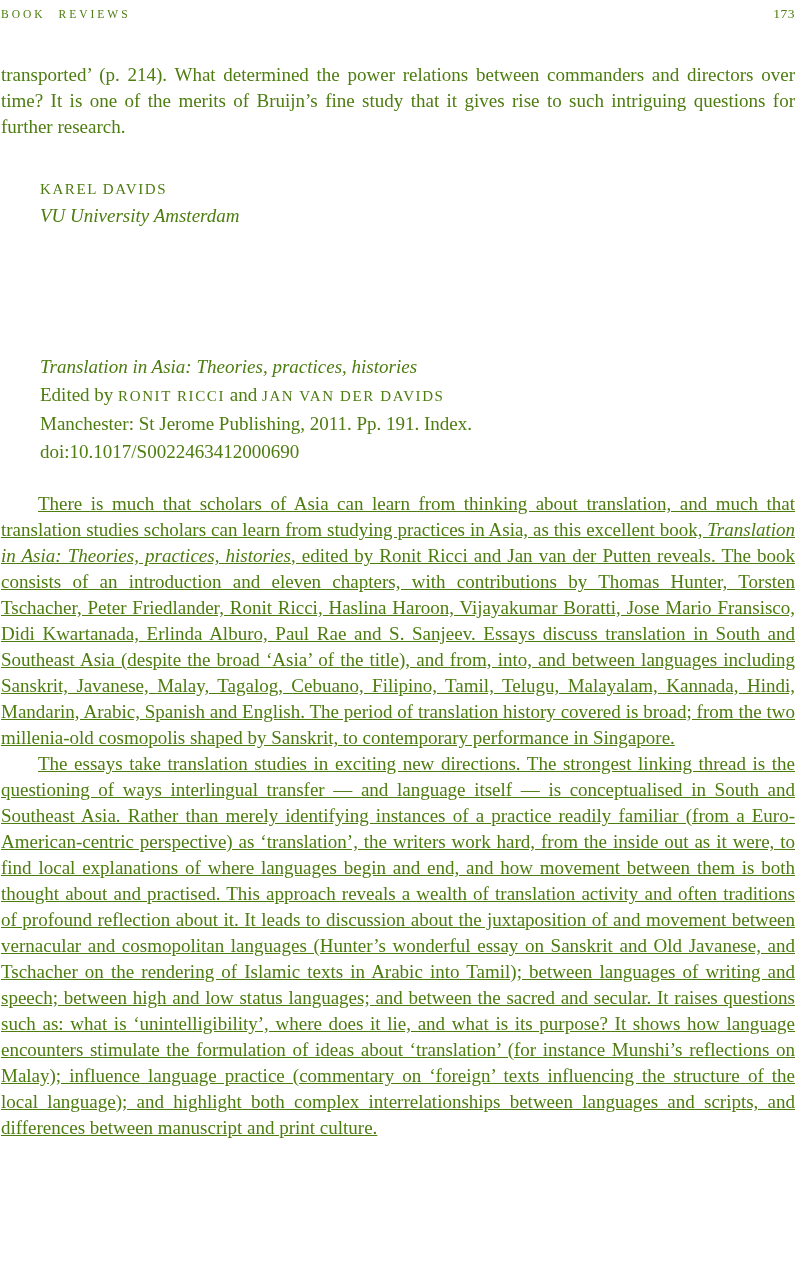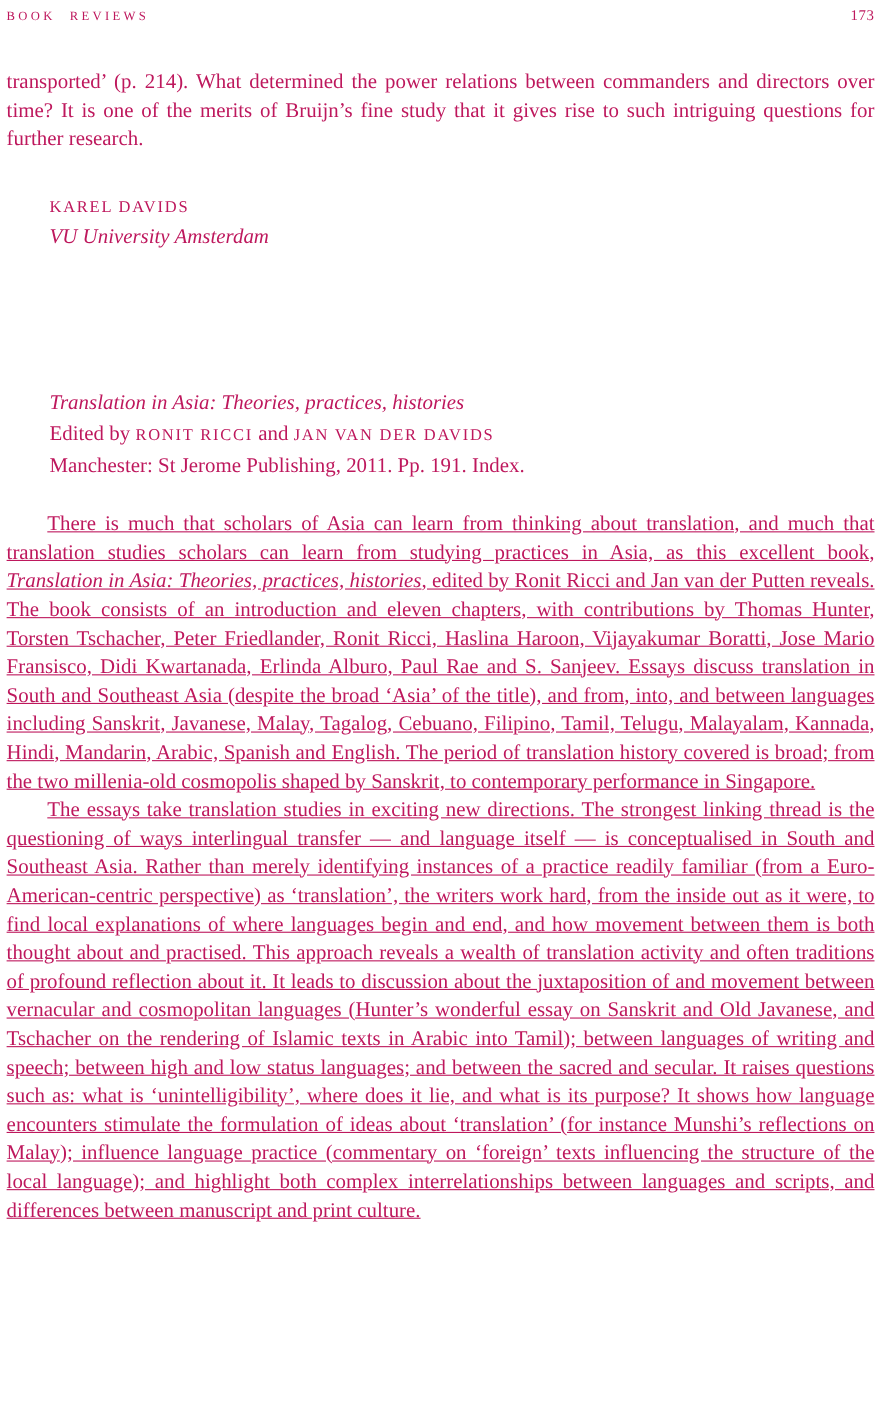--- a/index.html
+++ b/index.html
@@ -1,23 +1,23 @@
 <!DOCTYPE html>
 <html><head>
 <meta charset="utf-8">
 <style>
   html, body { margin: 0; padding: 0; background: #ffffff; }
   .page {
     position: relative;
     width: 800px;
     height: 1276px;
     box-sizing: border-box;
-    padding: 6px 5px 0 6px;
+    padding: 6px 5px 0 1px;
     background: #ffffff;
-    color: #be185d;
+    color: #4d7c0f;
     font-family: "Liberation Serif", "DejaVu Serif", serif;
     overflow: hidden;
   }
   .page-header {
     display: flex;
     justify-content: space-between;
     align-items: baseline;
   }
   .running-title {
     font-size: 11.5px;
@@ -81,20 +81,21 @@
 
     <div class="book-heading">
       <div class="italic">Translation in Asia: Theories, practices, histories</div>
       <div>
         <span>Edited by</span>
         <span class="sc">RONIT RICCI</span>
         <span>and</span>
         <span class="sc">JAN VAN DER DAVIDS</span>
       </div>
       <div>Manchester: St Jerome Publishing, 2011. Pp. 191. Index.</div>
+      <div>doi:10.1017/S0022463412000690</div>
     </div>
 
     <div class="review-body">
       <p><span>There is much that scholars of Asia can learn from thinking about translation, and much that translation studies scholars can learn from studying practices in Asia, as this excellent book, </span><span class="italic">Translation in Asia: Theories, practices, histories</span><span>, edited by Ronit Ricci and Jan van der Putten reveals. The book consists of an introduction and eleven chapters, with contributions by Thomas Hunter, Torsten Tschacher, Peter Friedlander, Ronit Ricci, Haslina Haroon, Vijayakumar Boratti, Jose Mario Fransisco, Didi Kwartanada, Erlinda Alburo, Paul Rae and S. Sanjeev. Essays discuss translation in South and Southeast Asia (despite the broad ‘Asia’ of the title), and from, into, and between languages including Sanskrit, Javanese, Malay, Tagalog, Cebuano, Filipino, Tamil, Telugu, Malayalam, Kannada, Hindi, Mandarin, Arabic, Spanish and English. The period of translation history covered is broad; from the two millenia-old cosmopolis shaped by Sanskrit, to contemporary performance in Singapore.</span></p>
       <p>The essays take translation studies in exciting new directions. The strongest linking thread is the questioning of ways interlingual transfer — and language itself — is conceptualised in South and Southeast Asia. Rather than merely identifying instances of a practice readily familiar (from a Euro-American-centric perspective) as ‘translation’, the writers work hard, from the inside out as it were, to find local explanations of where languages begin and end, and how movement between them is both thought about and practised. This approach reveals a wealth of translation activity and often traditions of profound reflection about it. It leads to discussion about the juxtaposition of and movement between vernacular and cosmopolitan languages (Hunter’s wonderful essay on Sanskrit and Old Javanese, and Tschacher on the rendering of Islamic texts in Arabic into Tamil); between languages of writing and speech; between high and low status languages; and between the sacred and secular. It raises questions such as: what is ‘unintelligibility’, where does it lie, and what is its purpose? It shows how language encounters stimulate the formulation of ideas about ‘translation’ (for instance Munshi’s reflections on Malay); influence language practice (commentary on ‘foreign’ texts influencing the structure of the local language); and highlight both complex interrelationships between languages and scripts, and differences between manuscript and print culture.</p>
     </div>
 
   </div>
 
 </div>

